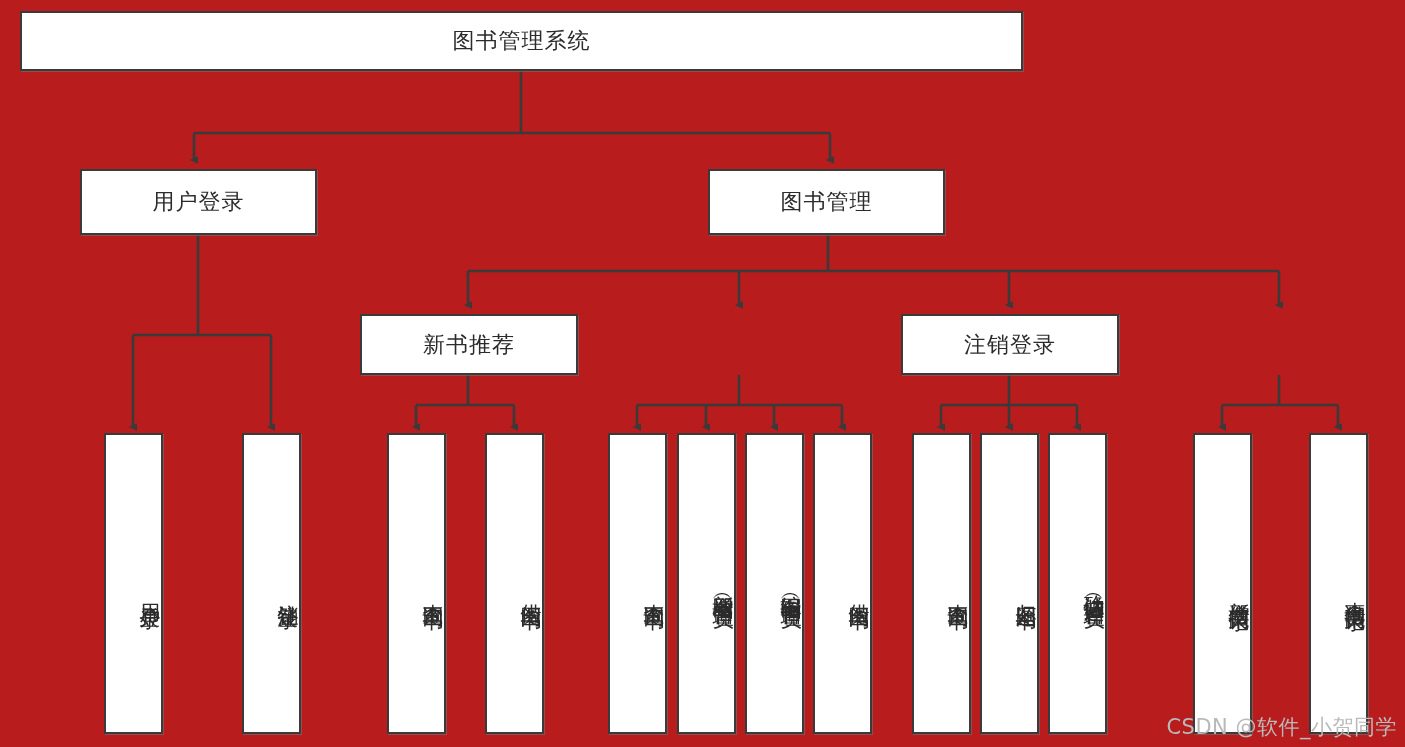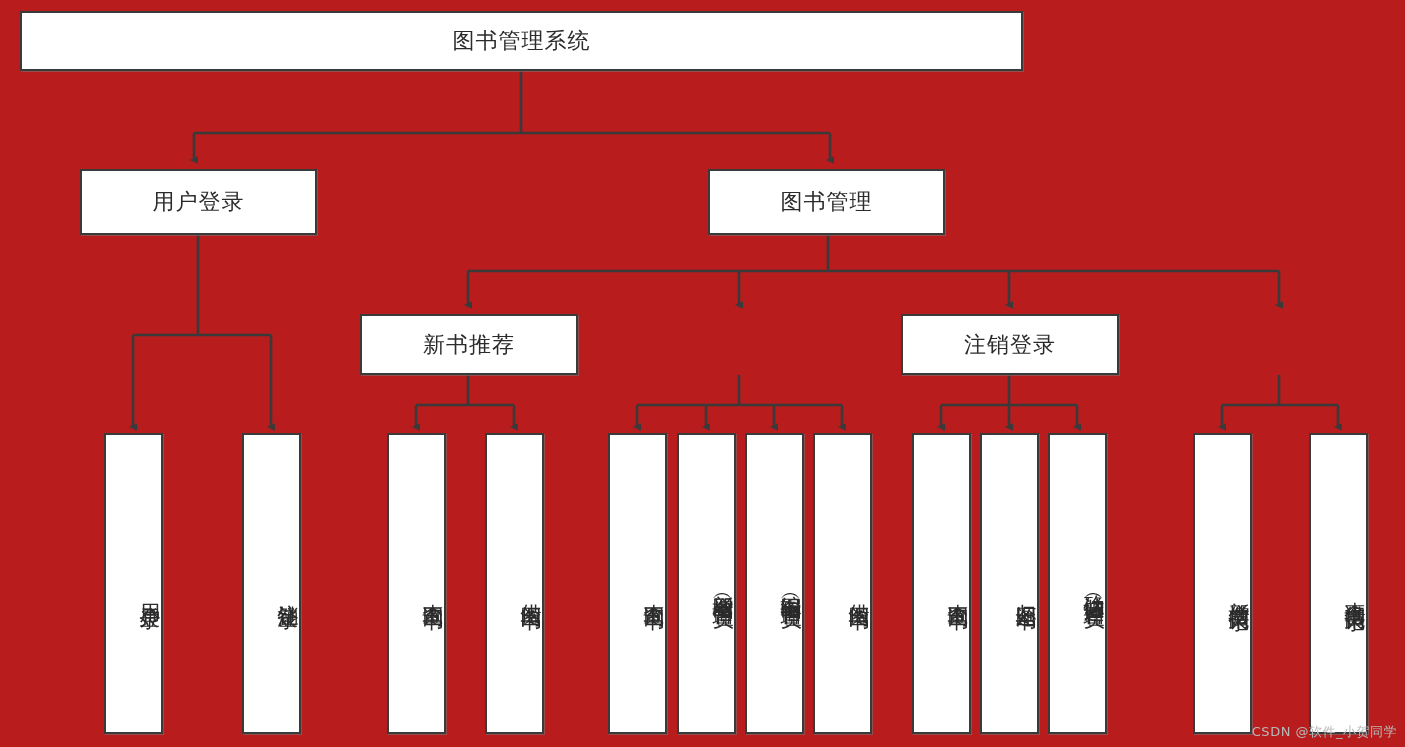--- a/index.html
+++ b/index.html
@@ -51,21 +51,21 @@
     left: 0;
     top: 0;
     width: 1405px;
     height: 747px;
     pointer-events: none;
   }
   .watermark {
     position: absolute;
     right: 8px;
     bottom: 6px;
-    font-size: 13px;
+    font-size: 21px;
     color: #b9b9b9;
     letter-spacing: 0.5px;
     white-space: nowrap;
     font-family: "DejaVu Sans", "Liberation Sans", sans-serif;
   }
 </style>
 </head>
 <body>
 
 <div id="canvas">

